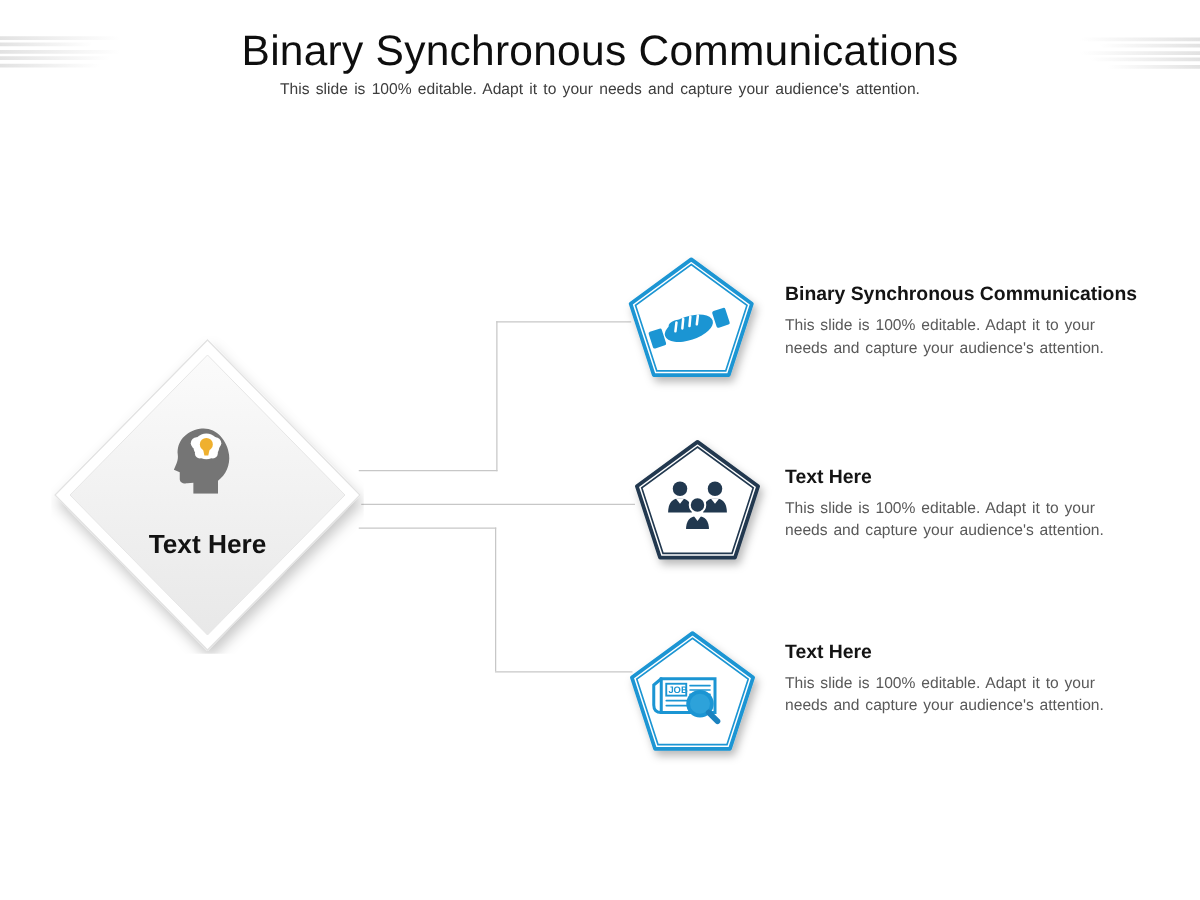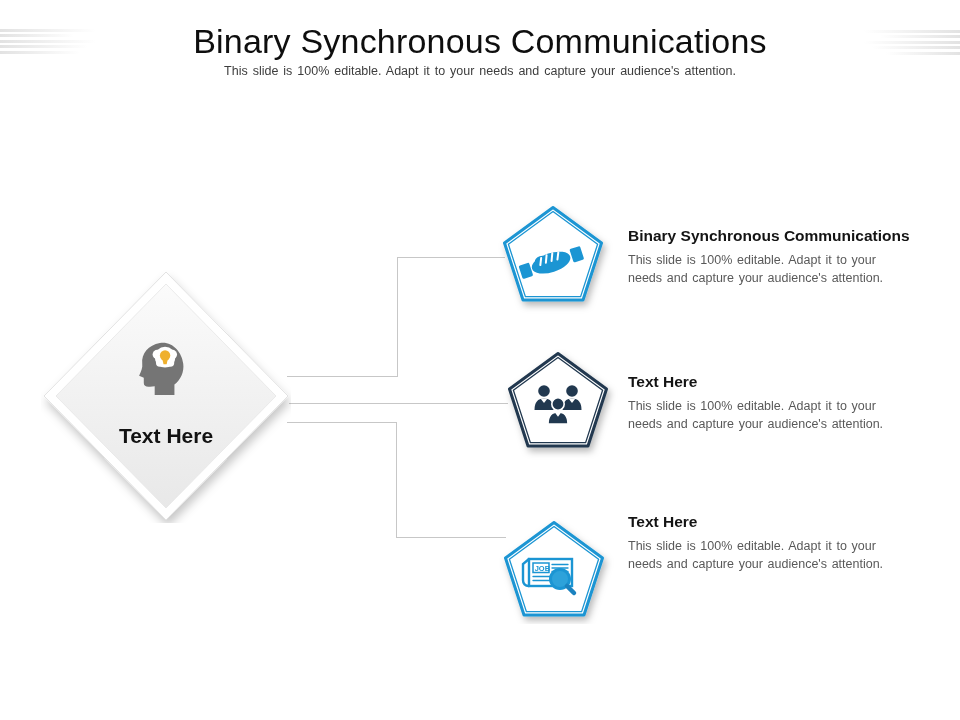--- a/index.html
+++ b/index.html
@@ -32,21 +32,21 @@
   .head-icon{position:absolute;left:97px;top:72px;}
   .diamond-label{
     position:absolute;left:0;top:155px;width:250px;text-align:center;
     font-size:21px;font-weight:bold;color:#121212;
   }
 
   .pent{position:absolute;width:104px;height:100px;}
   .pent svg{overflow:visible;}
   .p1{left:501px;top:205px;}
   .p2{left:506px;top:351px;}
-  .p3{left:502px;top:520px;}
+  .p3{left:502px;top:504px;}
 
   .tblock{position:absolute;left:628px;width:300px;}
   .tb1{top:227px;} .tb2{top:373px;} .tb3{top:513px;}
   .tblock h3{font-size:15.5px;font-weight:bold;color:#141414;margin:0 0 7px 0;}
   .tblock p{
     font-size:12.5px;color:#595959;margin:0;line-height:17.5px;
     width:286px;word-spacing:1.2px;
   }
 </style>
 </head>

